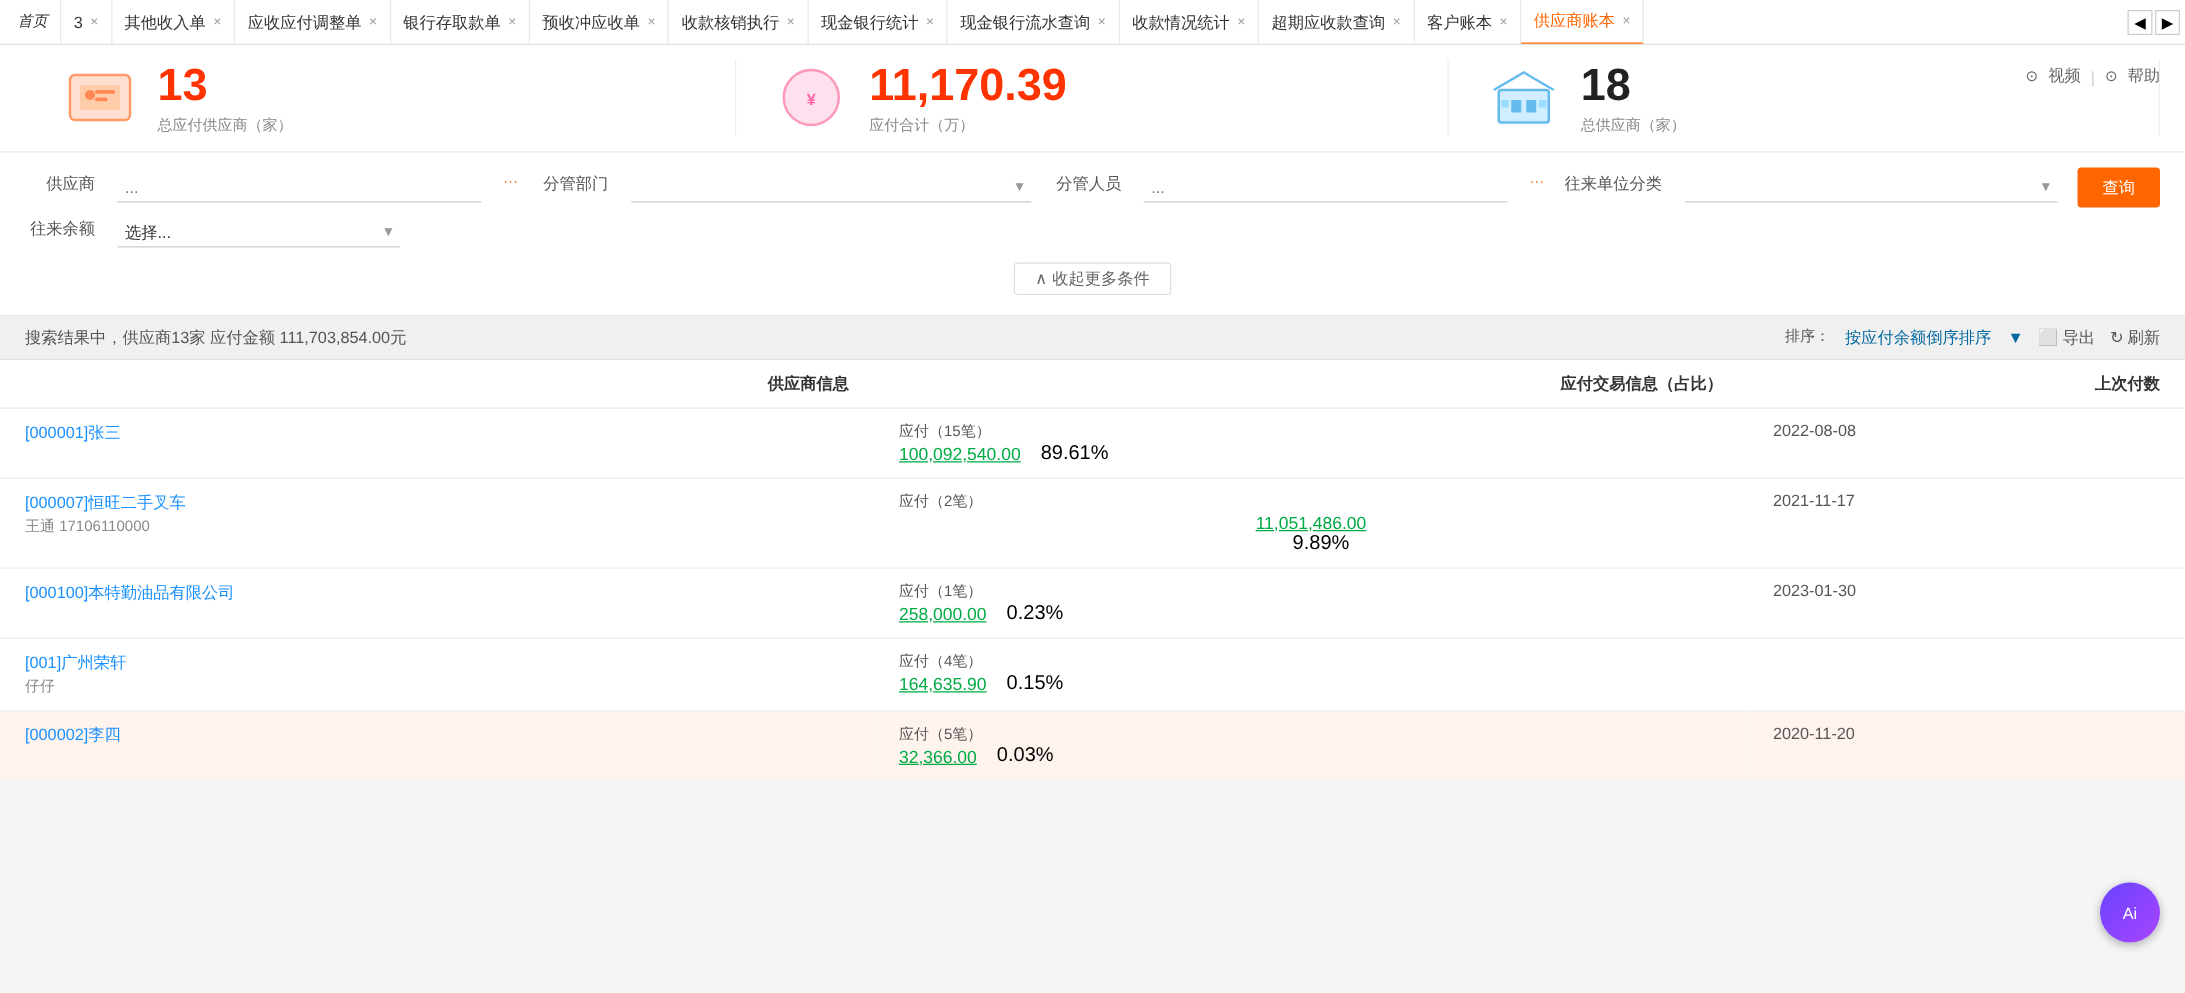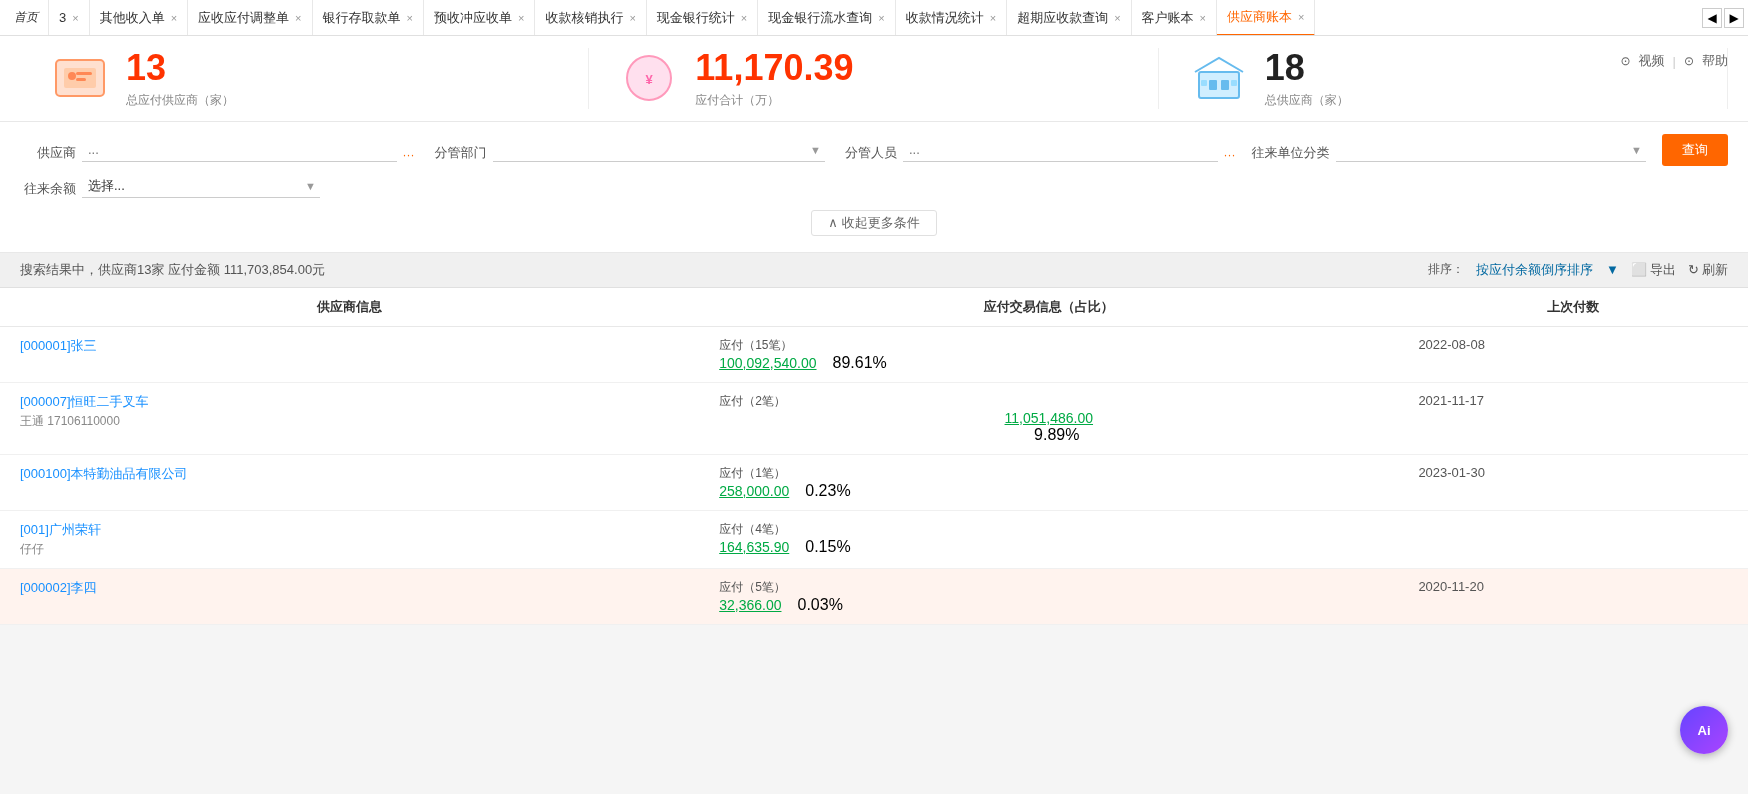--- a/index.html
+++ b/index.html
@@ -98,22 +98,22 @@
       border-bottom: 1px solid #e8e8e8;
     }
     .filter-row {
       display: flex;
       align-items: center;
       gap: 16px;
       margin-bottom: 8px;
     }
     .filter-item {
       display: flex;
-      align-items: flex-end;
-      gap: 6px;
+      align-items: flex-start;
+      gap: 18px;
       flex: 1;
     }
     .filter-label { color: #555; white-space: nowrap; font-size: 13px; min-width: 56px; text-align: right; }
     .filter-input {
       flex: 1;
       border: none;
       border-bottom: 1px solid #ccc;
       padding: 4px 6px;
       font-size: 13px;
       color: #333;
@@ -223,21 +223,21 @@
     table {
       width: 100%;
       border-collapse: collapse;
     }
     thead tr {
       background: #fff;
       border-bottom: 1px solid #e8e8e8;
     }
     thead th {
       padding: 10px 20px;
-      text-align: center;
+      text-align: right;
       font-weight: 600;
       color: #333;
       font-size: 13px;
       white-space: nowrap;
       margin-top: 48px;
     }
     tbody tr {
       border-bottom: 1px solid #f0f0f0;
       background: #fff;
     }
@@ -519,15 +519,15 @@
               <a class="tx-amount">32,366.00</a>
               <span class="tx-pct">0.03%</span>
             </div>
           </td>
           <td class="last-pay">2020-11-20</td>
         </tr>
       </tbody>
   </table>
 </div>
 
-<div style="position:fixed; right:20px; bottom:40px; background:linear-gradient(135deg,#6644ff,#aa44ff); color:#fff; border-radius:50%; width:48px; height:48px; display:flex; align-items:center; justify-content:center; cursor:pointer; font-size:16px; font-weight:bold; box-shadow: 0 2px 8px rgba(0,0,0,0.3);">
+<div style="position:fixed; right:20px; bottom:40px; background:linear-gradient(135deg,#6644ff,#aa44ff); color:#fff; border-radius:50%; width:48px; height:48px; display:flex; align-items:center; justify-content:center; cursor:pointer; font-size:16px; font-weight:normal; box-shadow: 0 2px 8px rgba(0,0,0,0.3);">
   <span>Ai</span>
 </div>
 
 </body></html>

